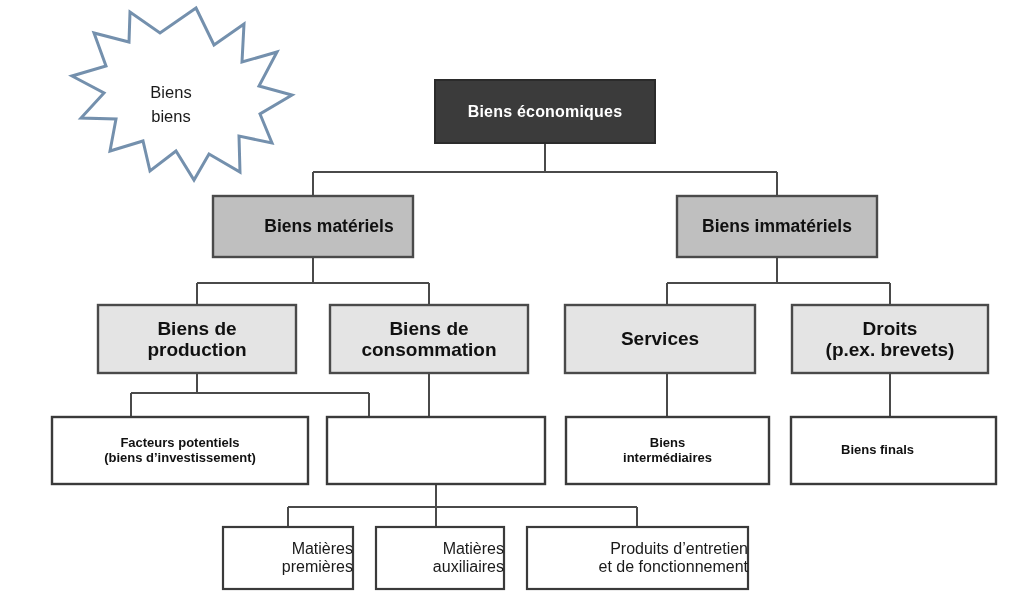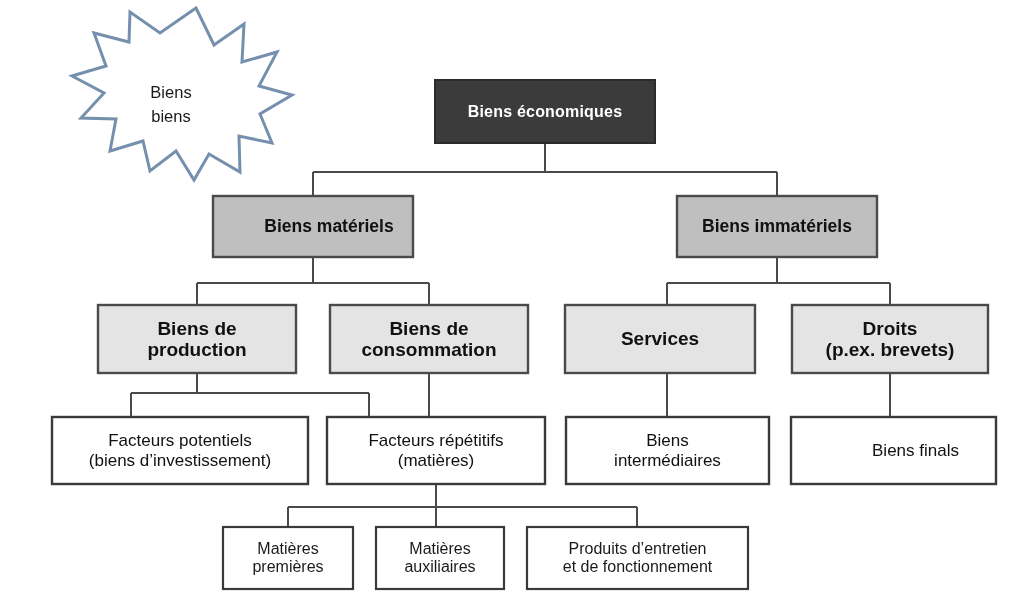--- a/index.html
+++ b/index.html
@@ -15,22 +15,22 @@
     position:absolute;
     display:flex;align-items:center;justify-content:center;
     text-align:center;
     box-sizing:border-box;
     pointer-events:none;
     line-height:1.12;
   }
   .t-root{color:#ffffff;font-weight:bold;font-size:16px;letter-spacing:.2px;}
   .t-l2{color:#111111;font-weight:bold;font-size:17.5px;}
   .t-l3{color:#111111;font-weight:bold;font-size:19px;}
-  .t-l4{color:#111111;font-weight:normal;font-size:17px;}
-  .t-l5{color:#1a1a1a;font-weight:normal;font-size:16px;}
+  .t-l4{color:#111111;font-weight:bold;font-size:13px;}
+  .t-l5{color:#1a1a1a;font-weight:normal;font-size:16px;align-items:flex-end;}
   .t-star{color:#1a1a1a;font-weight:normal;font-size:16.5px;line-height:1.45;}
 </style>
 </head>
 <body>
 
 <div id="stage">
 
   <svg id="diagram" viewBox="0 0 1024 612">
 
     <g fill="none" stroke="#4a4a4a" stroke-width="2.2" shape-rendering="crispEdges">
@@ -97,29 +97,25 @@
     <span>(p.ex. brevets)</span>
   </div>
   <div class="node-text t-l3" style="left:565px;top:305px;width:190px;height:68px;flex-direction:column;">
     <span>Services</span>
   </div>
 
   <div class="node-text t-l4" style="left:52px;top:417px;width:256px;height:67px;flex-direction:column;">
     <span>Facteurs potentiels</span>
     <span>(biens d’investissement)</span>
   </div>
-  <div class="node-text t-l4" style="left:327px;top:417px;width:218px;height:67px;flex-direction:column;">
-    <span>Facteurs répétitifs</span>
-    <span>(matières)</span>
-  </div>
   <div class="node-text t-l4" style="left:566px;top:417px;width:203px;height:67px;flex-direction:column;">
     <span>Biens</span>
     <span>intermédiaires</span>
   </div>
-  <div class="node-text t-l4" style="left:813px;top:417px;width:205px;height:67px;flex-direction:column;">
+  <div class="node-text t-l4" style="left:775px;top:417px;width:205px;height:67px;flex-direction:column;">
     <span>Biens finals</span>
   </div>
 
   <div class="node-text t-l5" style="left:223px;top:527px;width:130px;height:62px;flex-direction:column;">
     <span>Matières</span>
     <span>premières</span>
   </div>
   <div class="node-text t-l5" style="left:376px;top:527px;width:128px;height:62px;flex-direction:column;">
     <span>Matières</span>
     <span>auxiliaires</span>

